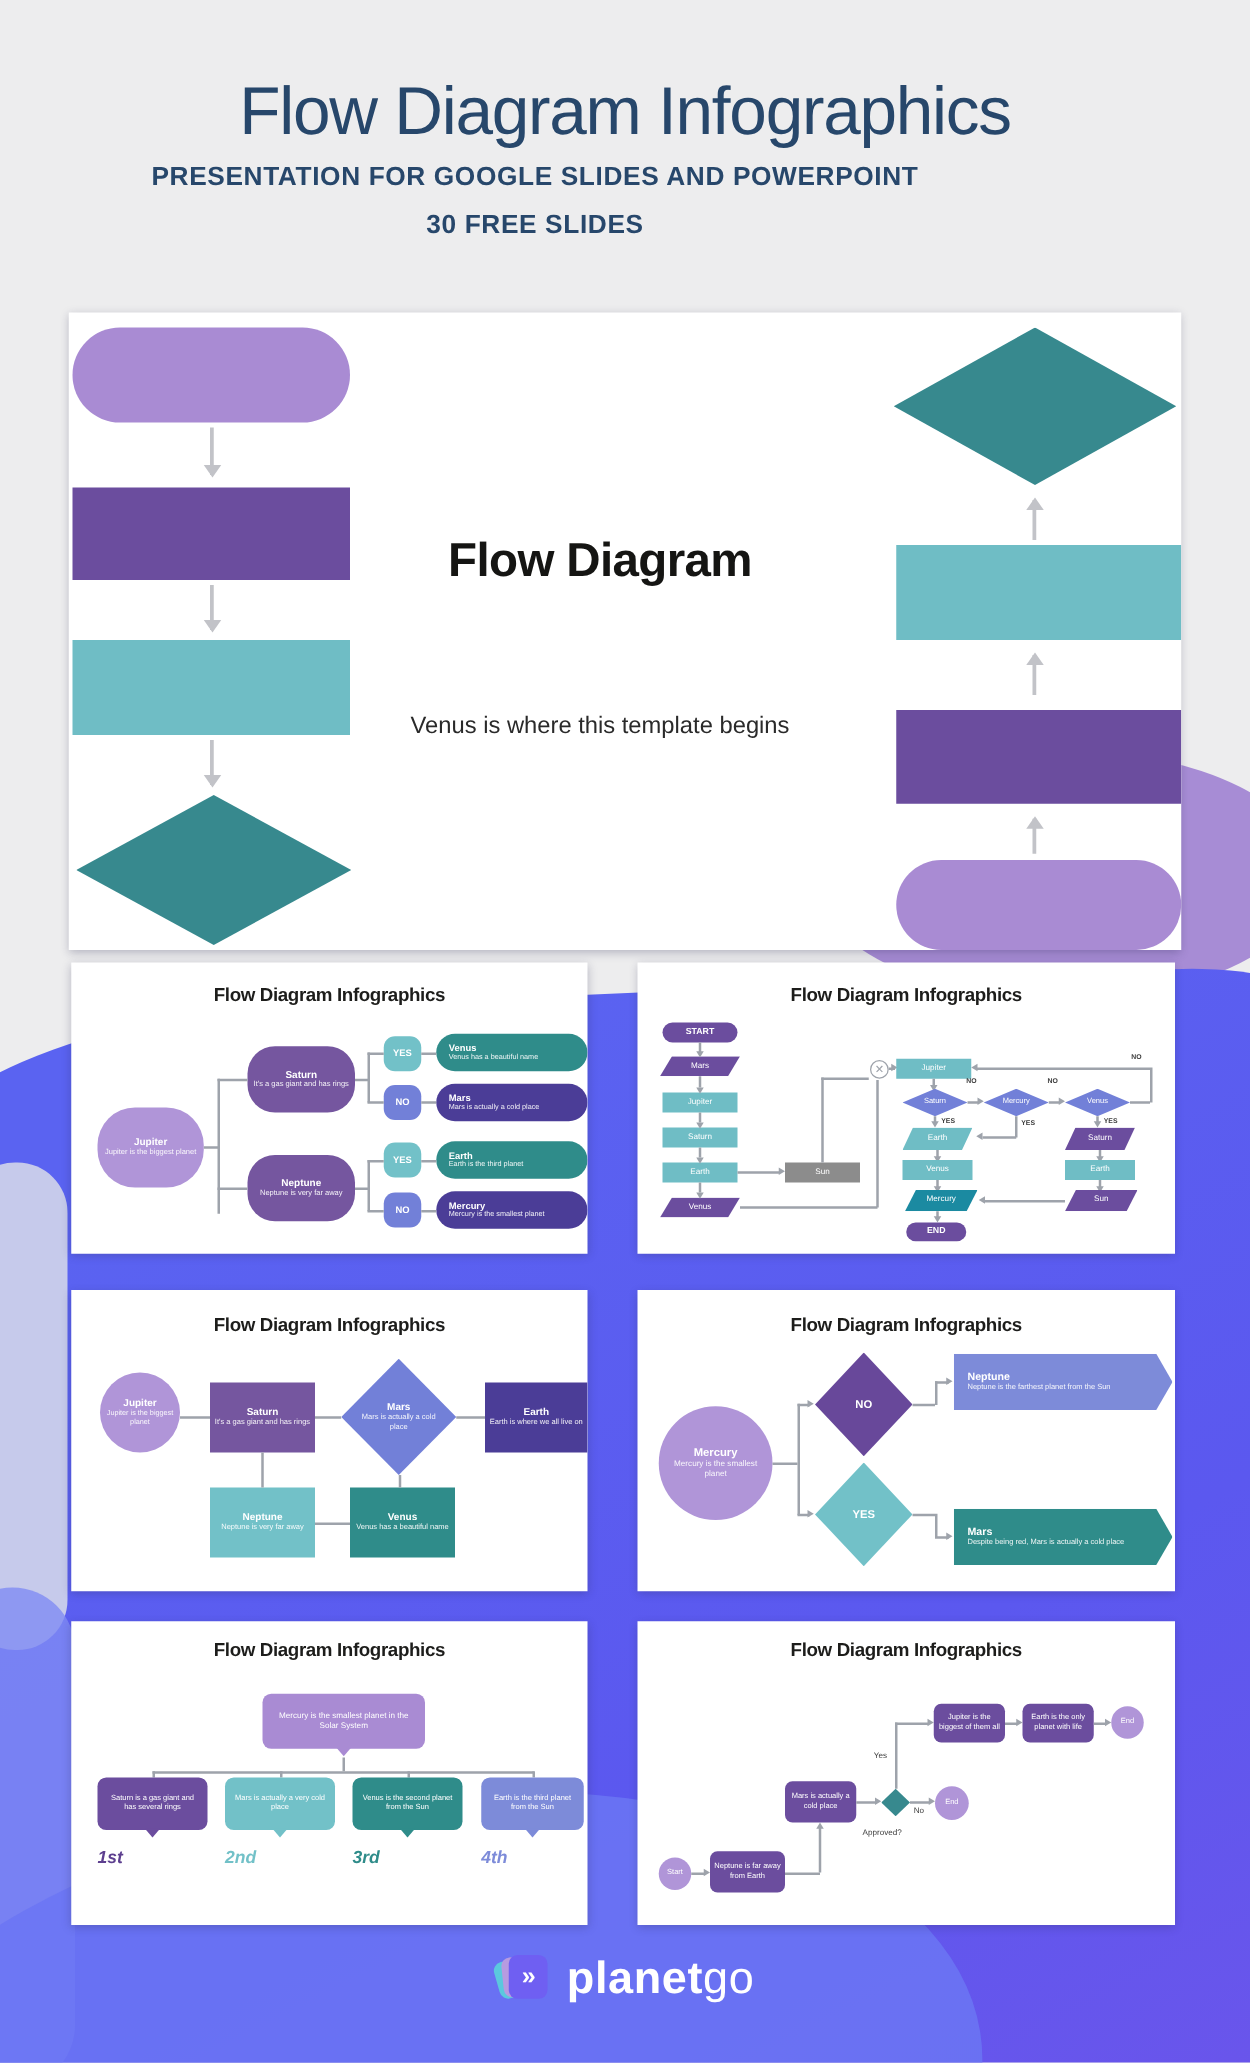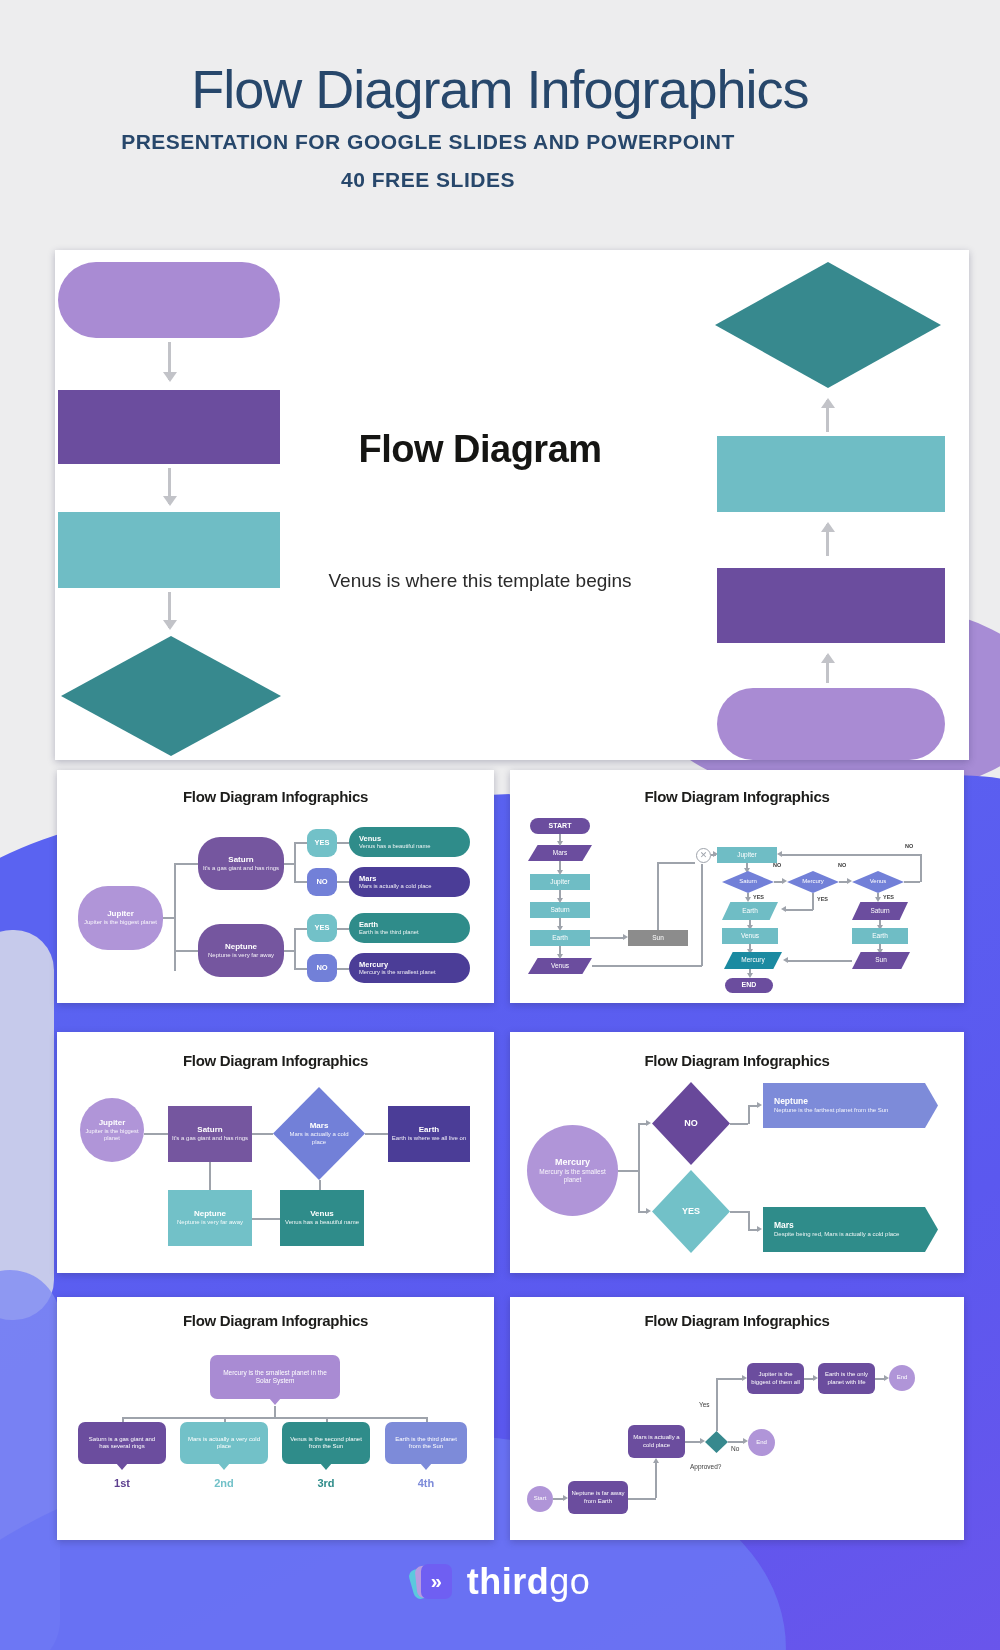--- a/index.html
+++ b/index.html
@@ -14,21 +14,21 @@
   .bg-strip-lav{left:-28px;top:930px;width:82px;height:390px;background:#ccd0ea;border-radius:40px;opacity:.95;}
   .bg-strip-blue{left:-40px;top:1270px;width:100px;height:400px;background:#7f8bf4;border-radius:50px;opacity:.8;}
   .bg-swoosh{left:-160px;top:1440px;width:950px;height:520px;background:#6b76f3;border-radius:50%;transform:rotate(-9deg);opacity:.85;}
 
   
   .hdr{position:absolute;left:0;top:0;width:1000px;text-align:center;color:#27476b;}
   .hdr-title{position:absolute;left:0;top:58px;width:1000px;font-size:54px;font-weight:400;letter-spacing:-1px;}
   .hdr-sub{position:absolute;left:0;width:856px;font-size:21px;font-weight:700;letter-spacing:.5px;}
 
   
-  .card{position:absolute;background:#fff;box-shadow:0 2px 7px rgba(40,40,80,.28);overflow:hidden;padding-left:24px;}
+  .card{position:absolute;background:#fff;box-shadow:0 2px 7px rgba(40,40,80,.28);overflow:hidden;}
   .thumb-title{position:absolute;left:0;width:100%;text-align:center;font-size:15px;font-weight:700;color:#1d1d1b;letter-spacing:-.3px;}
 
   
   .abs{position:absolute;}
   .node{position:absolute;display:flex;flex-direction:column;align-items:center;justify-content:center;
         color:#fff;text-align:center;line-height:1.25;}
   .nb{font-weight:700;}
   .nd{font-weight:400;opacity:.92;}
   .diam{clip-path:polygon(50% 0,100% 50%,50% 100%,0 50%);}
   .par{clip-path:polygon(15% 0,100% 0,85% 100%,0 100%);}
@@ -61,21 +61,21 @@
 
   
   .bub{border-radius:7px;}
   .bub::after{content:"";position:absolute;left:50%;bottom:-6px;margin-left:-6px;
               border-left:6px solid transparent;border-right:6px solid transparent;border-top:7px solid transparent;}
   .bub.bg-lav::after{border-top-color:#a98bd3;}
   .bub.bg-pur::after{border-top-color:#6b4d9e;}
   .bub.bg-teaL::after{border-top-color:#72c1c8;}
   .bub.bg-pill::after{border-top-color:#2f8c8a;}
   .bub.bg-blp2::after{border-top-color:#7d8bd9;}
-  .rank{position:absolute;font-size:11px;font-weight:700;text-align:center;}
+  .rank{position:absolute;font-size:14px;font-weight:700;font-style:italic;}
 
   
   .junc{position:absolute;width:13px;height:13px;border:1.5px solid #9ea3ab;border-radius:50%;
         color:#9ea3ab;font-size:9px;line-height:13px;text-align:center;background:#fff;}
 
   
   .footer{position:absolute;left:0;top:1560px;width:1000px;display:flex;align-items:center;justify-content:center;gap:13px;}
   .logo-ico{position:relative;width:44px;height:44px;}
   .logo-ico span{position:absolute;border-radius:7px;}
   .logo-back{left:1px;top:7px;width:30px;height:30px;background:#5bc8de;transform:rotate(-16deg);}
@@ -90,21 +90,21 @@
 
 <div class="bg bg-blob-purple"></div>
 <div class="bg bg-blue"></div>
 <div class="bg bg-strip-lav"></div>
 <div class="bg bg-strip-blue"></div>
 <div class="bg bg-swoosh"></div>
 
 <div class="hdr">
   <div class="hdr-title">Flow Diagram Infographics</div>
   <div class="hdr-sub" style="top:130px;">PRESENTATION FOR GOOGLE SLIDES AND POWERPOINT</div>
-  <div class="hdr-sub" style="top:168px;">40 FREE SLIDES</div>
+  <div class="hdr-sub" style="top:168px;">30 FREE SLIDES</div>
 </div>
 
 <div class="card" style="left:55px;top:250px;width:890px;height:510px;">
   <div class="node bg-lav" style="left:3px;top:12px;width:222px;height:76px;border-radius:38px;"></div>
   <div class="mav down" style="left:113px;top:92px;height:38px;"></div>
   <div class="node bg-pur" style="left:3px;top:140px;width:222px;height:74px;"></div>
   <div class="mav down" style="left:113px;top:218px;height:36px;"></div>
   <div class="node bg-tea" style="left:3px;top:262px;width:222px;height:76px;"></div>
   <div class="mav down" style="left:113px;top:342px;height:36px;"></div>
   <div class="node diam bg-teaD" style="left:6px;top:386px;width:220px;height:120px;"></div>
@@ -392,14 +392,14 @@
     <span class="ah r" style="left:374px;top:78px;"></span>
   <div class="node circ bg-lav2" style="left:379px;top:68px;width:26px;height:26px;font-size:6px;">End</div>
 </div>
 
 <div class="footer">
   <div class="logo-ico">
     <span class="logo-back"></span>
     <span class="logo-mid"></span>
     <span class="logo-front">»</span>
   </div>
-  <div class="logo-text"><b>third</b><i>go</i></div>
+  <div class="logo-text"><b>planet</b><i>go</i></div>
 </div>
 
 </body></html>

